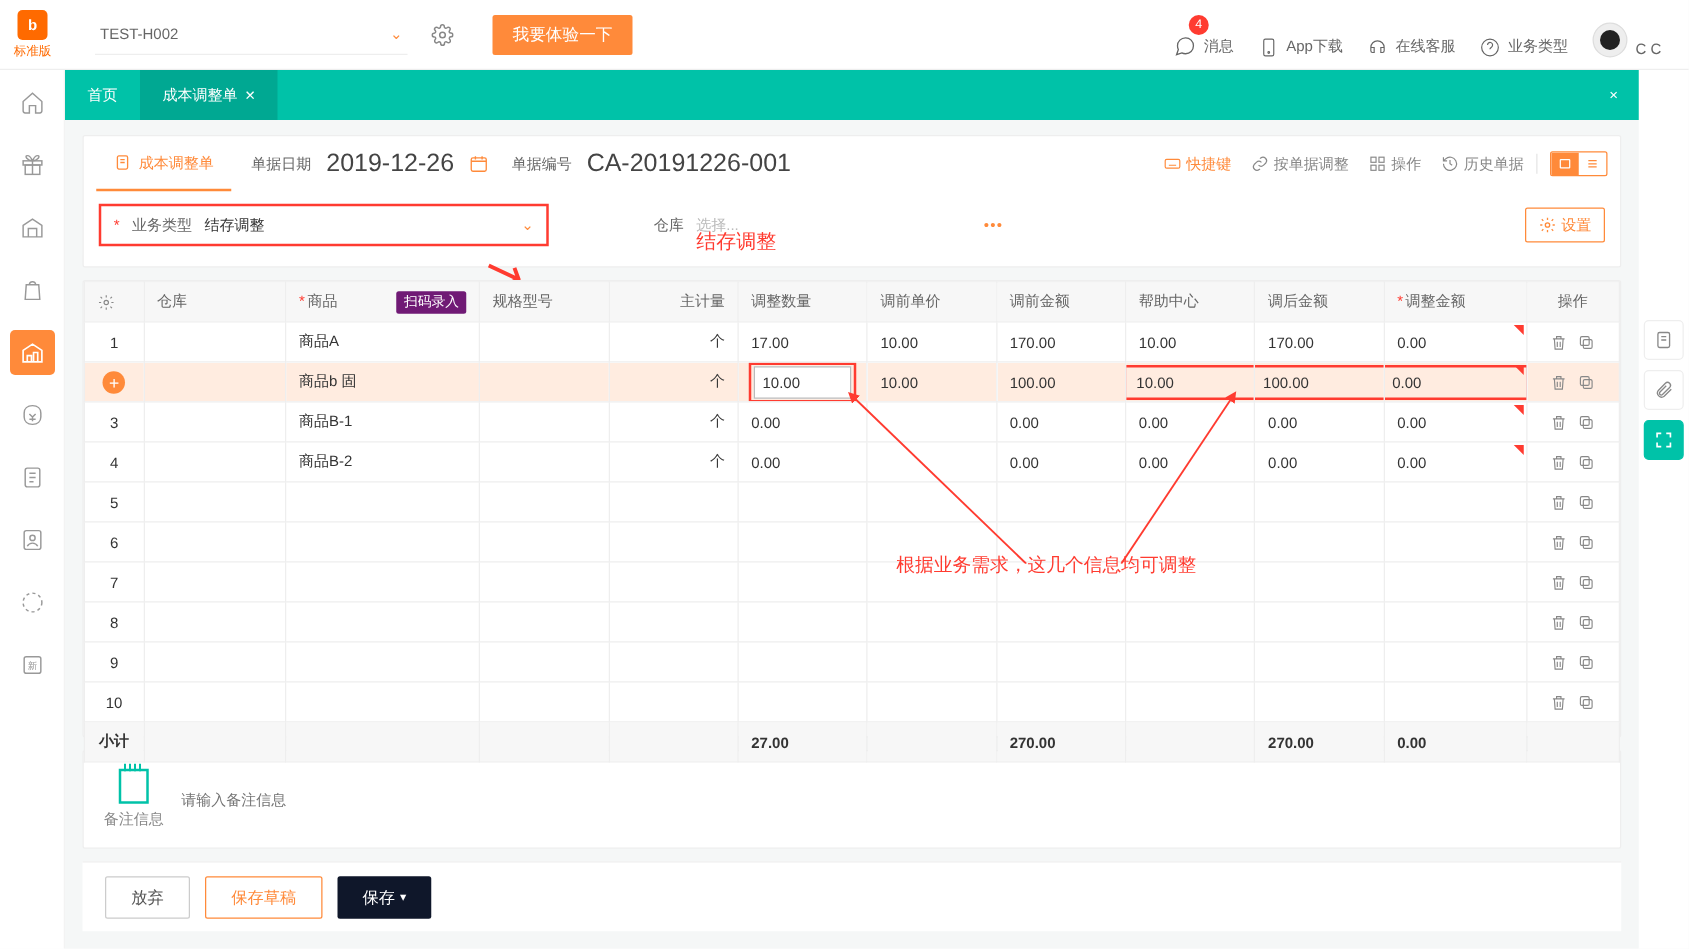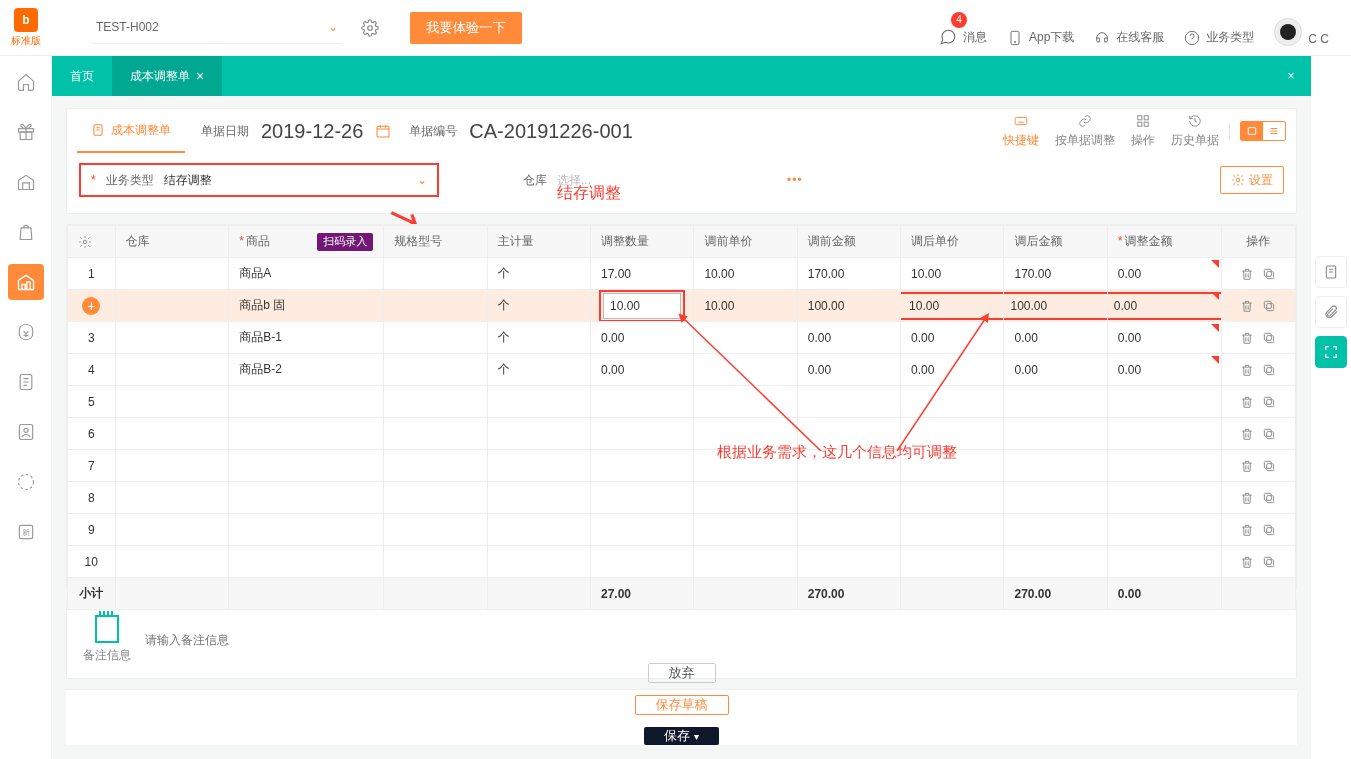--- a/index.html
+++ b/index.html
@@ -3,21 +3,21 @@
   <meta charset="utf-8">
   <style>
     * { box-sizing: border-box; margin: 0; padding: 0; }
     body { font-family: "Microsoft YaHei", sans-serif; font-size: 12px; color: #333; background: #fff; width: 1351px; overflow: hidden; }
 
     
     .topbar { height: 56px; display: flex; align-items: center; padding: 0 12px 0 0; border-bottom: 1px solid #eee; }
     .logo { width: 52px; display: flex; flex-direction: column; align-items: center; gap: 2px; }
     .logo-img { width: 24px; height: 24px; border-radius: 4px; background: #ff6a00; display: flex; align-items: center; justify-content: center; color: #fff; font-weight: bold; }
     .logo-label { font-size: 10px; color: #ff6a00; }
-    .org-select { margin-left: 40px; width: 250px; height: 32px; display: flex; align-items: center; justify-content: space-between; color: #666; border-bottom: 1px solid #eee; padding: 0 4px; cursor: pointer; }
+    .org-select { margin-left: 24px; width: 250px; height: 32px; display: flex; align-items: center; justify-content: space-between; color: #666; border-bottom: 1px solid #eee; padding: 0 4px; cursor: pointer; }
     .org-select .chev { color: #ff8a3a; }
     .gear-icon { margin-left: 12px; width: 32px; height: 32px; display: flex; align-items: center; justify-content: center; color: #888; cursor: pointer; }
     .cta-btn { margin-left: 24px; height: 32px; padding: 0 16px; background: #ff8a3a; color: #fff; border: none; border-radius: 2px; cursor: pointer; }
     .top-spacer { flex: 1; }
     .top-action { display: flex; align-items: flex-end; height: 36px; padding: 0 10px; gap: 6px; color: #666; cursor: pointer; position: relative; }
     .badge { position: absolute; top: 2px; left: 22px; min-width: 16px; height: 16px; border-radius: 8px; background: #ff3b30; color: #fff; font-size: 10px; display: flex; align-items: center; justify-content: center; padding: 0 3px; }
     .avatar { width: 28px; height: 28px; border-radius: 50%; background: #eee; display: flex; align-items: center; justify-content: center; border: 1px solid #ddd; }
     .avatar-inner{ width:16px; height:16px; border-radius:50%; background:#222;}
 
     
@@ -41,21 +41,21 @@
     .card { background: #fff; border: 1px solid #eee; border-radius: 2px; }
 
     
     .hdr { display: flex; align-items: center; height: 44px; padding: 0 10px; }
     .doc-tab { height: 44px; display: flex; align-items: center; padding: 0 14px; border-bottom: 2px solid #ff8a3a; color: #ff8a3a; gap: 6px; }
     .meta { margin-left: 16px; display: flex; align-items: center; gap: 6px; color: #666; }
     .meta .label { font-size: 12px; color: #666; }
     .meta .value { font-size: 20px; color: #444; margin: 0 6px; }
     .cal-icon { color: #ff8a3a; }
     .hdr .spacer { flex: 1; }
-    .hdr .act { display: flex; align-items: center; gap: 4px; color: #888; padding: 0 8px; cursor: pointer; flex-direction: column; }
+    .hdr .act { display: flex; align-items: center; gap: 4px; color: #888; padding: 0 8px; cursor: pointer; }
     .hdr .act.primary { color: #ff8a3a; }
     .hdr .divider { width: 1px; height: 16px; background: #e5e5e5; margin: 0 2px; }
     .viewswitch { display: flex; border: 1px solid #ff8a3a; border-radius: 2px; overflow: hidden; margin-left: 8px; }
     .viewswitch div { width: 22px; height: 18px; display: flex; align-items: center; justify-content: center; color: #ff8a3a; cursor: pointer; }
     .viewswitch div.on { background: #ff8a3a; color: #fff; }
 
     
     .filters { display: flex; align-items: center; padding: 10px 12px 16px; gap: 24px; position: relative; }
     .biz-field { width: 360px; height: 34px; border: 2px solid #ff3b30; display: flex; align-items: center; padding: 0 10px; position: relative; gap: 10px; }
     .biz-field .star { color: #ff3b30; }
@@ -72,21 +72,21 @@
 
     
     .table-wrap { flex: 1; display: flex; flex-direction: column; position: relative; min-height: 0; }
     .tbl { width: 100%; border-collapse: collapse; table-layout: fixed; }
     .tbl th, .tbl td { border: 1px solid #eee; height: 32px; padding: 0 10px; text-align: left; font-weight: normal; white-space: nowrap; overflow: hidden; }
     .tbl thead th { background: #f7f7f7; color: #666; }
     .tbl .col-idx { width: 46px; text-align: center; }
     .tbl .col-wh { width: 110px; }
     .tbl .col-prod { width: 150px; }
     .tbl .col-spec { width: 100px; }
-    .tbl .col-uom { width: 100px; }
+    .tbl .col-uom { width: 100px; text-align: right; }
     .tbl .col-qty { width: 100px; }
     .tbl .col-pre-price { width: 100px; }
     .tbl .col-pre-amt { width: 100px; }
     .tbl .col-post-price { width: 100px; }
     .tbl .col-post-amt { width: 100px; }
     .tbl .col-adj { width: 110px; position: relative; }
     .tbl .col-ops { width: 72px; text-align: center; }
     .req-star { color: #ff3b30; margin-right: 2px; }
     .scan-btn { float: right; height: 18px; padding: 0 6px; background: #701a75; color: #fff; border-radius: 2px; font-size: 11px; display: inline-flex; align-items: center; }
 
@@ -110,21 +110,21 @@
     .anno-note { position: absolute; left: 650px; top: 218px; color: #ff3b30; font-size: 15px; pointer-events: none; }
 
     
     .remarks { display: flex; padding: 14px 16px; gap: 14px; }
     .remarks-left { display: flex; flex-direction: column; align-items: center; gap: 4px; color: #888; }
     .remarks-left .note-icon { width: 24px; height: 28px; background: #fff; border: 2px solid #00c2a8; position: relative; }
     .remarks-left .note-icon:before { content: ""; position: absolute; top: -6px; left: 2px; right: 2px; height: 6px; background: repeating-linear-gradient(90deg, #00c2a8 0 2px, transparent 2px 4px); }
     .remarks-input { flex: 1; border: none; outline: none; font-size: 12px; color: #999; padding: 4px 0; }
 
     
-    .footer { height: 56px; display: flex; align-items: center; justify-content: flex-end; gap: 12px; padding: 0 18px; background: #fff; border-top: 1px solid #eee; flex-direction: column; }
+    .footer { height: 56px; display: flex; align-items: center; gap: 12px; padding: 0 18px; background: #fff; border-top: 1px solid #eee; }
     .btn { height: 34px; padding: 0 20px; border-radius: 2px; display: inline-flex; align-items: center; gap: 4px; cursor: pointer; font-size: 13px; }
     .btn.ghost { border: 1px solid #ccc; color: #555; }
     .btn.outline { border: 1px solid #ff8a3a; color: #ff8a3a; }
     .btn.primary { background: #0f172a; color: #fff; }
     .btn .chev-down-sm { font-size: 10px; }
 
     
     .rightrail { width: 40px; display: flex; flex-direction: column; gap: 8px; padding-top: 200px; align-items: center; }
     .rr-btn { width: 32px; height: 32px; border: 1px solid #eee; border-radius: 4px; display: flex; align-items: center; justify-content: center; color: #888; background: #fff; cursor: pointer; }
     .rr-btn.teal { background: #00c2a8; color: #fff; border-color: #00c2a8; }
@@ -361,21 +361,21 @@
                     <path d="M12 2v3M12 19v3M4.2 4.2l2.1 2.1M17.7 17.7l2.1 2.1M2 12h3M19 12h3M4.2 19.8l2.1-2.1M17.7 6.3l2.1-2.1"></path>
                   </svg>
                 </th>
               <th class="col-wh">仓库</th>
               <th class="col-prod"><span class="req-star">*</span><span>商品</span><span class="scan-btn">扫码录入</span></th>
               <th class="col-spec">规格型号</th>
               <th class="col-uom">主计量</th>
               <th class="col-qty">调整数量</th>
               <th class="col-pre-price">调前单价</th>
               <th class="col-pre-amt">调前金额</th>
-              <th class="col-post-price">调后单价</th>
+              <th class="col-post-price">帮助中心</th>
               <th class="col-post-amt">调后金额</th>
               <th class="col-adj"><span class="req-star">*</span><span>调整金额</span></th>
               <th class="col-ops">操作</th>
             </tr>
           </thead>
           <tbody id="tbody">
               <tr>
                 <td class="col-idx">1</td>
                 <td class="col-wh"></td>
                 <td class="col-prod">商品A</td>

